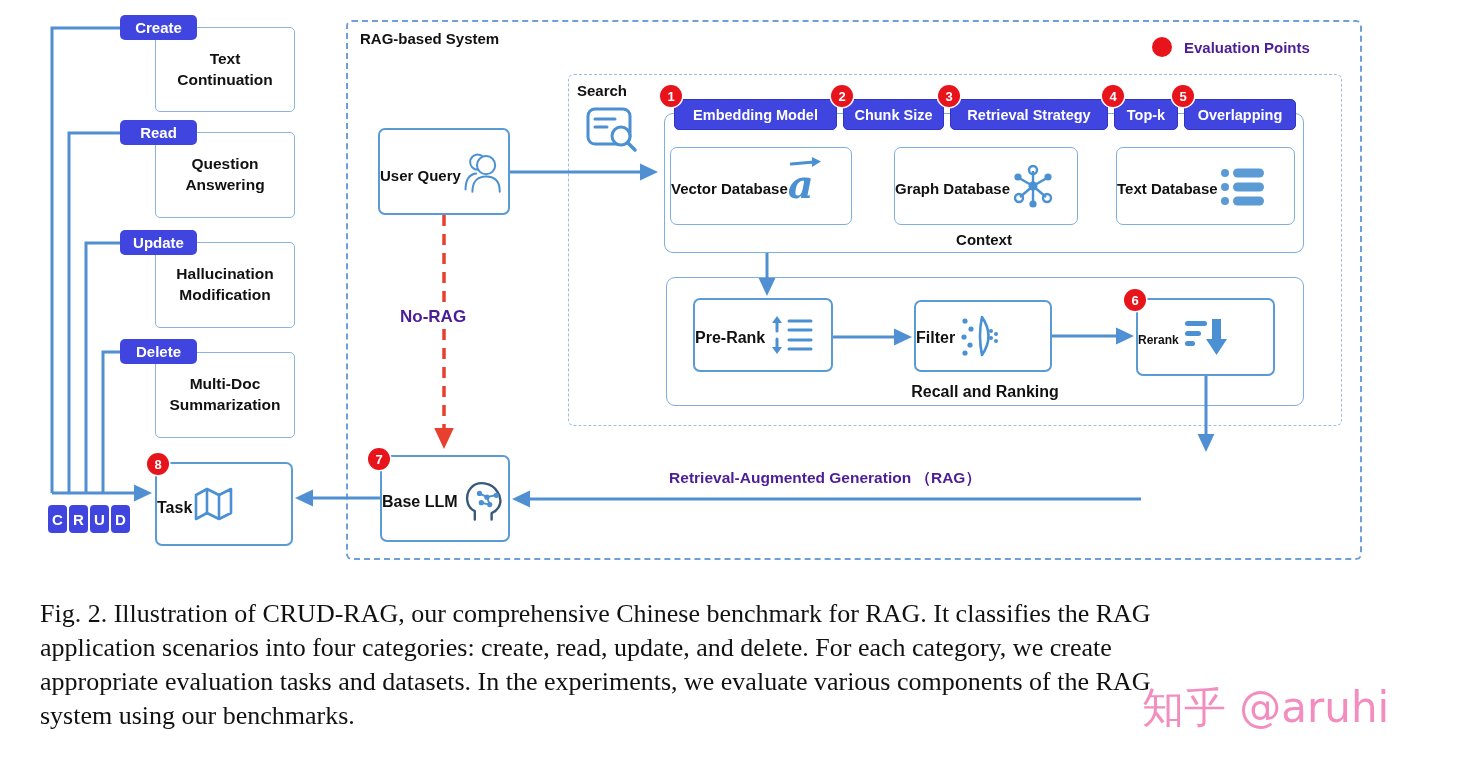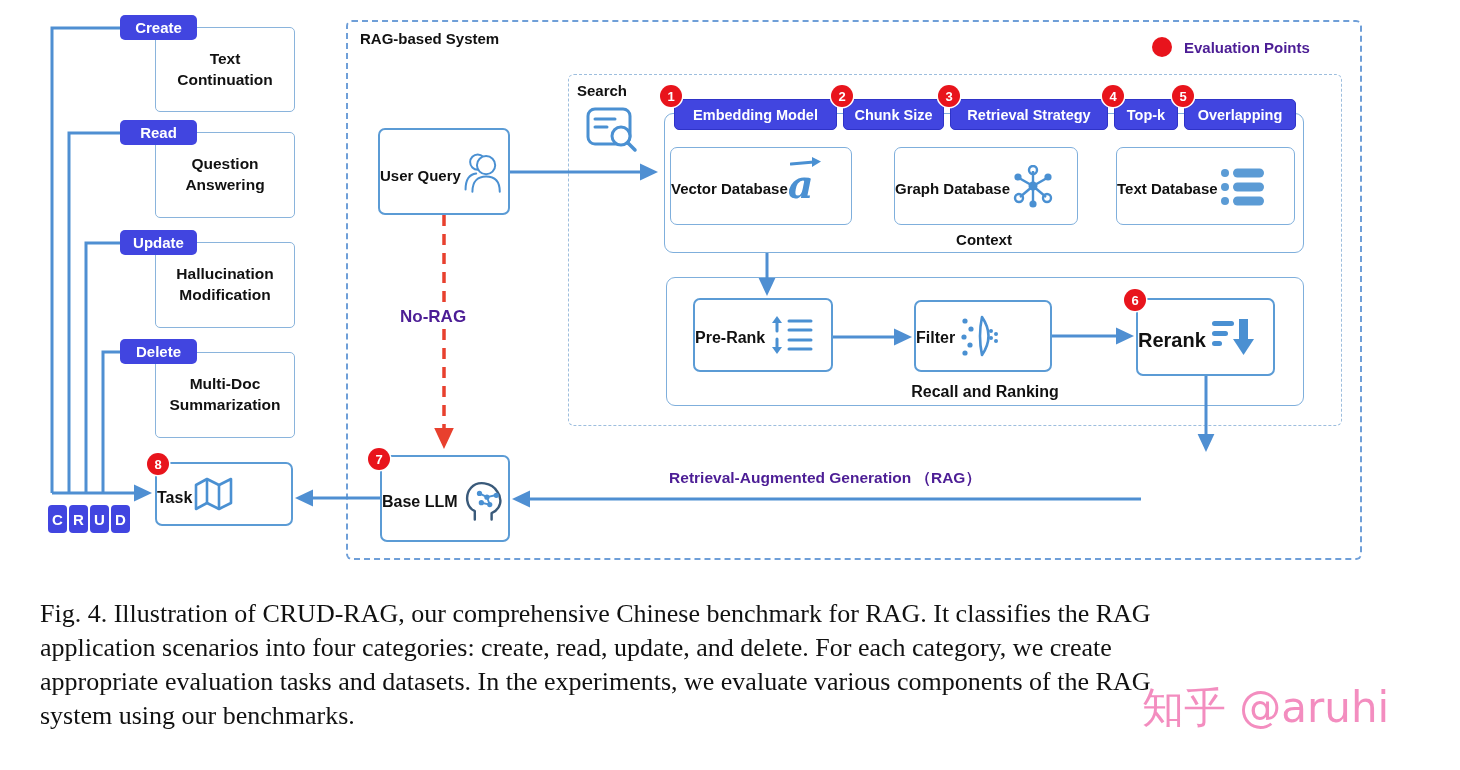--- a/index.html
+++ b/index.html
@@ -109,21 +109,21 @@
   <div class="abs bluetag badge-cat" style="left:120px;top:230px;">Update</div>
   <div class="abs bluetag badge-cat" style="left:120px;top:339px;">Delete</div>
 
   <div class="abs" style="left:48px;top:505px;display:flex;gap:2px;">
     <div class="bluetag crud-letter">C</div>
     <div class="bluetag crud-letter">R</div>
     <div class="bluetag crud-letter">U</div>
     <div class="bluetag crud-letter">D</div>
   </div>
 
-  <div class="abs node" style="left:155px;top:462px;width:138px;height:64px;text-align:right;">
+  <div class="abs node" style="left:155px;top:462px;width:138px;height:84px;text-align:right;">
     <div class="title" style="font-size:16px;">Task</div>
     <svg class="icon" width="44" height="40" viewBox="0 0 44 40" style="margin-top:2px;">
       <path d="M4 10 L15 4 L27 10 L39 4 V28 L27 34 L15 28 L4 34 Z" fill="none" stroke="#4a90d2" stroke-width="2.6" stroke-linejoin="round"></path>
       <line x1="15" y1="4" x2="15" y2="28" stroke="#4a90d2" stroke-width="2.6"></line>
       <line x1="27" y1="10" x2="27" y2="34" stroke="#4a90d2" stroke-width="2.6"></line>
     </svg>
   </div>
   <div class="abs evpt" style="left:147px;top:453px;">8</div>
 
   <div class="abs node" style="left:378px;top:128px;width:132px;height:87px;">
@@ -227,21 +227,21 @@
           <circle cx="10" cy="38" r="2.6"></circle>
         <circle cx="36" cy="16" r="2"></circle>
           <circle cx="41" cy="19" r="2"></circle>
         <circle cx="36" cy="23" r="2"></circle>
           <circle cx="41" cy="26" r="2"></circle>
       </g>
       <path d="M27 2 Q40 21 27 40 Q23 21 27 2 Z" fill="none" stroke="#4a90d2" stroke-width="2.6" stroke-linejoin="round"></path>
     </svg>
   </div>
   <div class="abs node" style="left:1136px;top:298px;width:139px;height:78px;">
-    <div class="title" style="font-size:20px;margin-top:6px;">Rerank</div>
+    <div class="title" style="font-size:12px;margin-top:6px;">Rerank</div>
     <svg class="icon" width="50" height="40" viewBox="0 0 50 40">
       <g fill="#4a90d2">
         <rect x="6" y="4" width="22" height="5" rx="2.5"></rect>
         <rect x="6" y="14" width="16" height="5" rx="2.5"></rect>
         <rect x="6" y="24" width="10" height="5" rx="2.5"></rect>
         <rect x="33" y="2" width="9" height="22"></rect>
         <path d="M27 22 L48 22 L37.5 38 Z"></path>
       </g>
     </svg>
   </div>
@@ -265,21 +265,21 @@
           <circle cx="34" cy="32" r="2.8"></circle>
           <circle cx="41" cy="22" r="2.8"></circle>
       </g>
     </svg>
   </div>
   <div class="abs evpt" style="left:368px;top:448px;">7</div>
 
   <div class="abs flow-label" style="left:560px;top:468px;width:530px;text-align:center;font-size:15.5px;">Retrieval-Augmented Generation （RAG）</div>
 
   <div id="caption">
-    <div>Fig. 4.  Illustration of CRUD-RAG, our comprehensive Chinese benchmark for RAG. It classifies the RAG</div>
+    <div>Fig. 2.  Illustration of CRUD-RAG, our comprehensive Chinese benchmark for RAG. It classifies the RAG</div>
     <div>application scenarios into four categories: create, read, update, and delete. For each category, we create</div>
     <div>appropriate evaluation tasks and datasets. In the experiments, we evaluate various components of the RAG</div>
     <div>system using our benchmarks.</div>
   </div>
 
   <div id="watermark">知乎 @aruhi</div>
 
 </div>
 
 </body></html>

